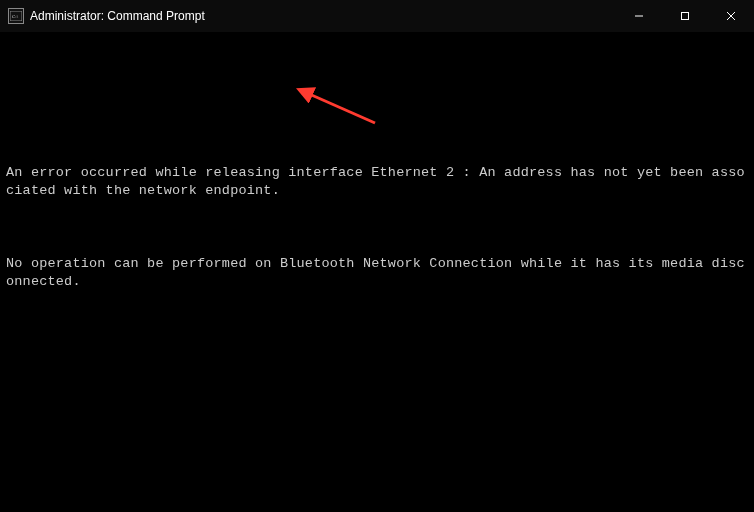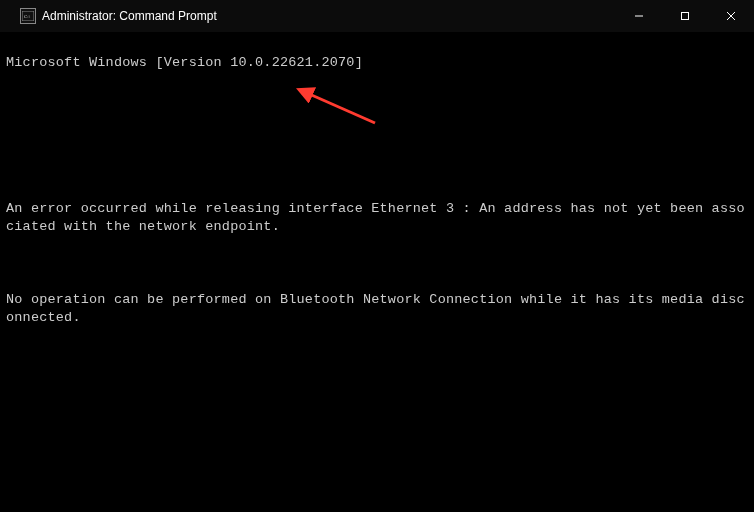--- a/index.html
+++ b/index.html
@@ -15,21 +15,21 @@
       font-size: 13.5px;
       color: #ccc;
       overflow: hidden;
       position: relative;
     }
     .titlebar {
       height: 32px;
       background: #0c0c0c;
       display: flex;
       align-items: center;
-      padding: 0 0 0 20px;
+      padding: 0 0 0 8px;
       font-family: "Segoe UI", Tahoma, sans-serif;
       font-size: 12px;
       color: #fff;
       user-select: none;
     }
     .titlebar .app-icon {
       width: 16px;
       height: 16px;
       margin-right: 6px;
       display: flex;
@@ -98,25 +98,24 @@
     <div class="win-btn">
       <svg width="10" height="10">
           <line x1="1" y1="1" x2="9" y2="9" stroke-width="1"></line>
           <line x1="9" y1="1" x2="1" y2="9" stroke-width="1"></line>
         </svg>
     </div>
   </div>
 </div>
 
 <div class="terminal">
-<div>Microsoft Windows [Version 10.0.22621.2070]</div>
 <div class="blank"> </div>
 <div class="blank"> </div>
 <div class="blank"> </div>
-<div>An error occurred while releasing interface Ethernet 3 : An address has not yet been associated with the network endpoint.</div>
+<div>An error occurred while releasing interface Ethernet 2 : An address has not yet been associated with the network endpoint.</div>
 <div class="blank"> </div>
 <div>No operation can be performed on Bluetooth Network Connection while it has its media disconnected.</div>
 
 
 
 
 
 
 
 

